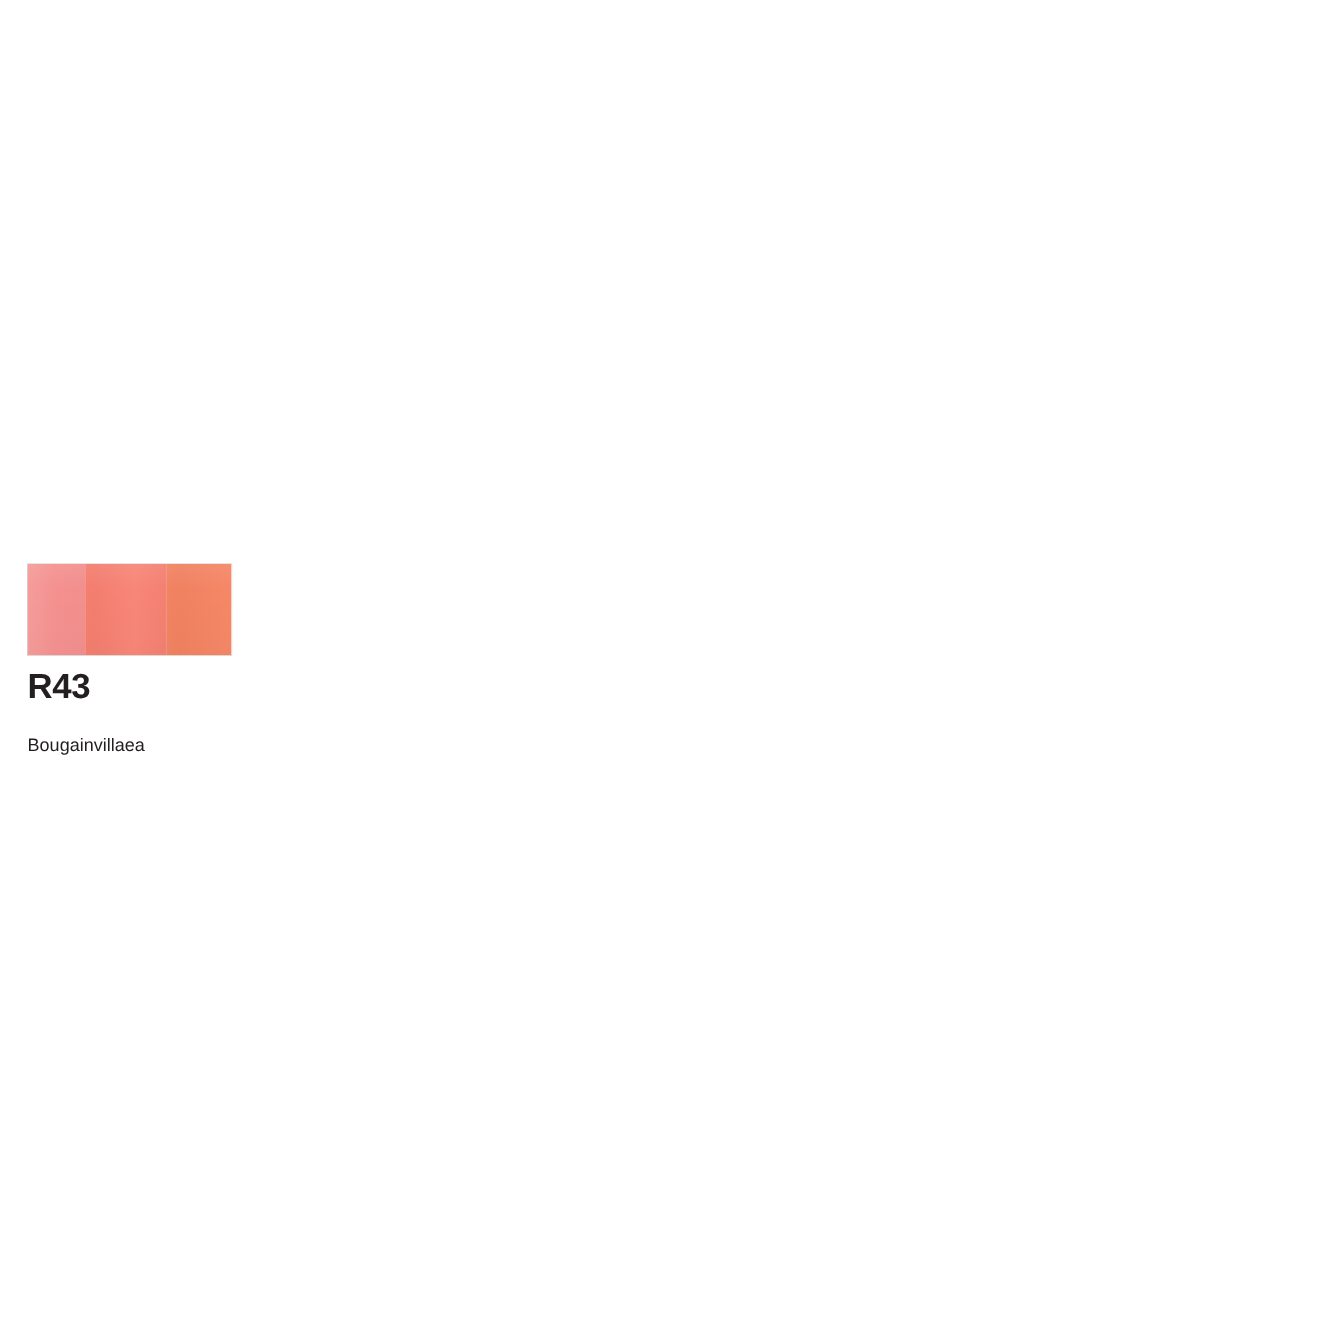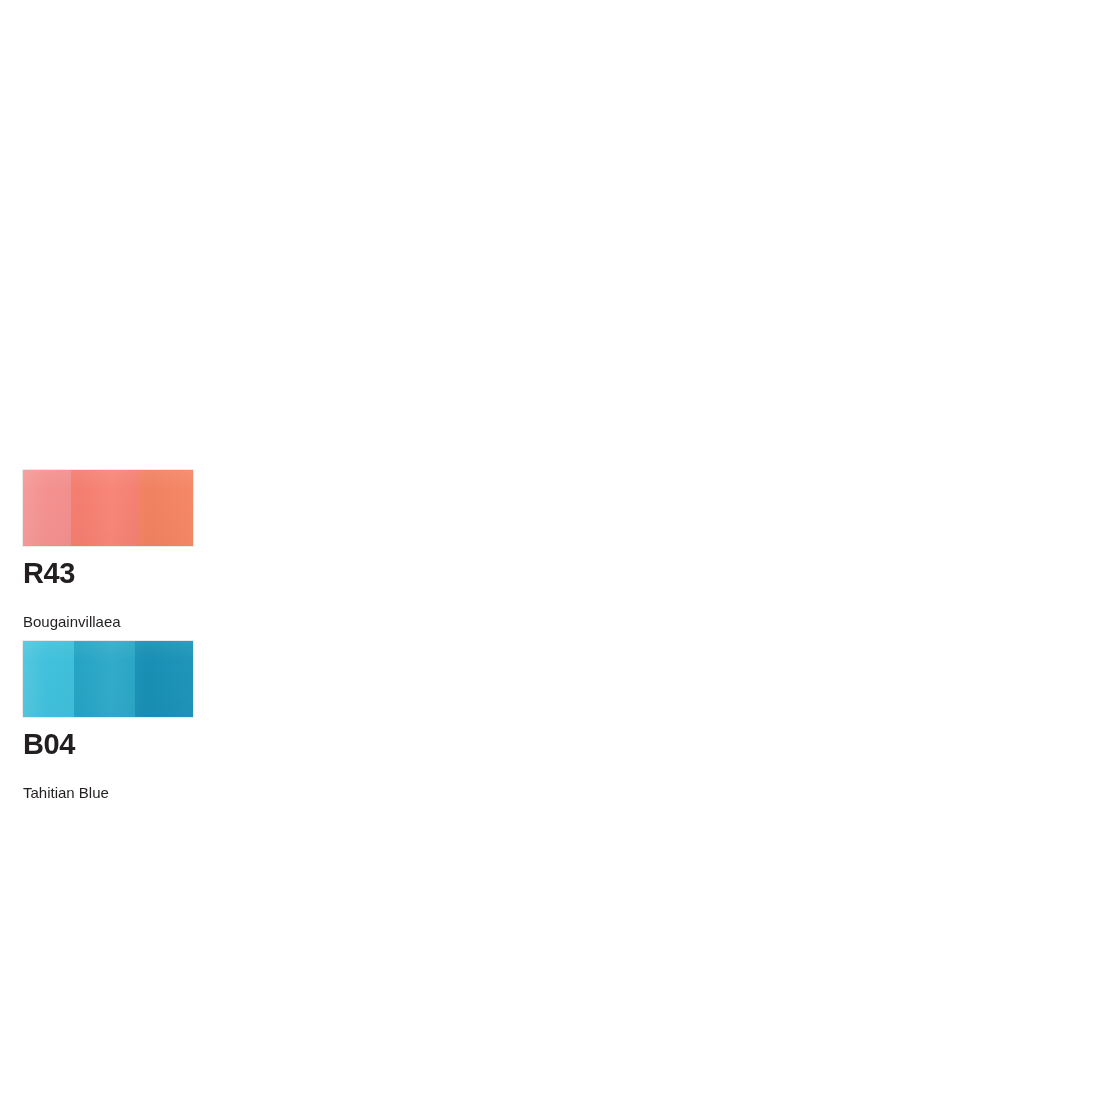--- a/index.html
+++ b/index.html
@@ -23,21 +23,21 @@
     box-sizing: border-box;
   }
 
   
   .swatch-row {
     position: absolute;
     top: 470px;
     left: 23px;
     width: 1067px;
     display: flex;
-    flex-direction: column;
+    flex-direction: row;
     align-items: flex-start;
     gap: 10px;
   }
 
   .swatch-cell {
     width: 170px;
     display: flex;
     flex-direction: column;
     align-items: flex-start;
   }
@@ -95,23 +95,14 @@
   <div class="swatch-row" id="swatch-row">
       <div class="swatch-cell">
         <div class="swatch-chip">
           <div class="swatch-band" style="width: 28%; background: rgb(244, 145, 143);"></div>
           <div class="swatch-band" style="width: 40%; background: rgb(247, 128, 113);"></div>
           <div class="swatch-band" style="width: 32%; background: rgb(245, 132, 98);"></div>
         </div>
         <div class="swatch-code">R43</div>
         <div class="swatch-name">Bougainvillaea</div>
       </div>
-      <div class="swatch-cell">
-        <div class="swatch-chip">
-          <div class="swatch-band" style="width: 30%; background: rgb(65, 193, 220);"></div>
-          <div class="swatch-band" style="width: 36%; background: rgb(39, 166, 199);"></div>
-          <div class="swatch-band" style="width: 34%; background: rgb(24, 146, 183);"></div>
-        </div>
-        <div class="swatch-code">B04</div>
-        <div class="swatch-name">Tahitian Blue</div>
-      </div>
     </div>
 </div>
 
 </body></html>

